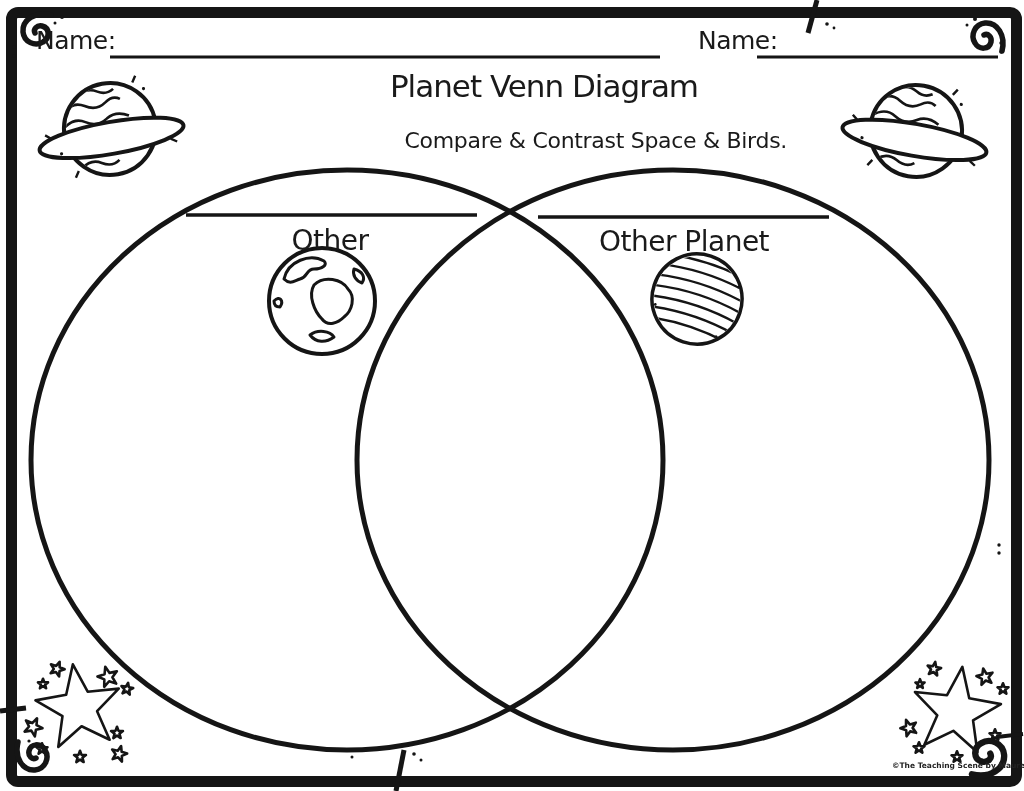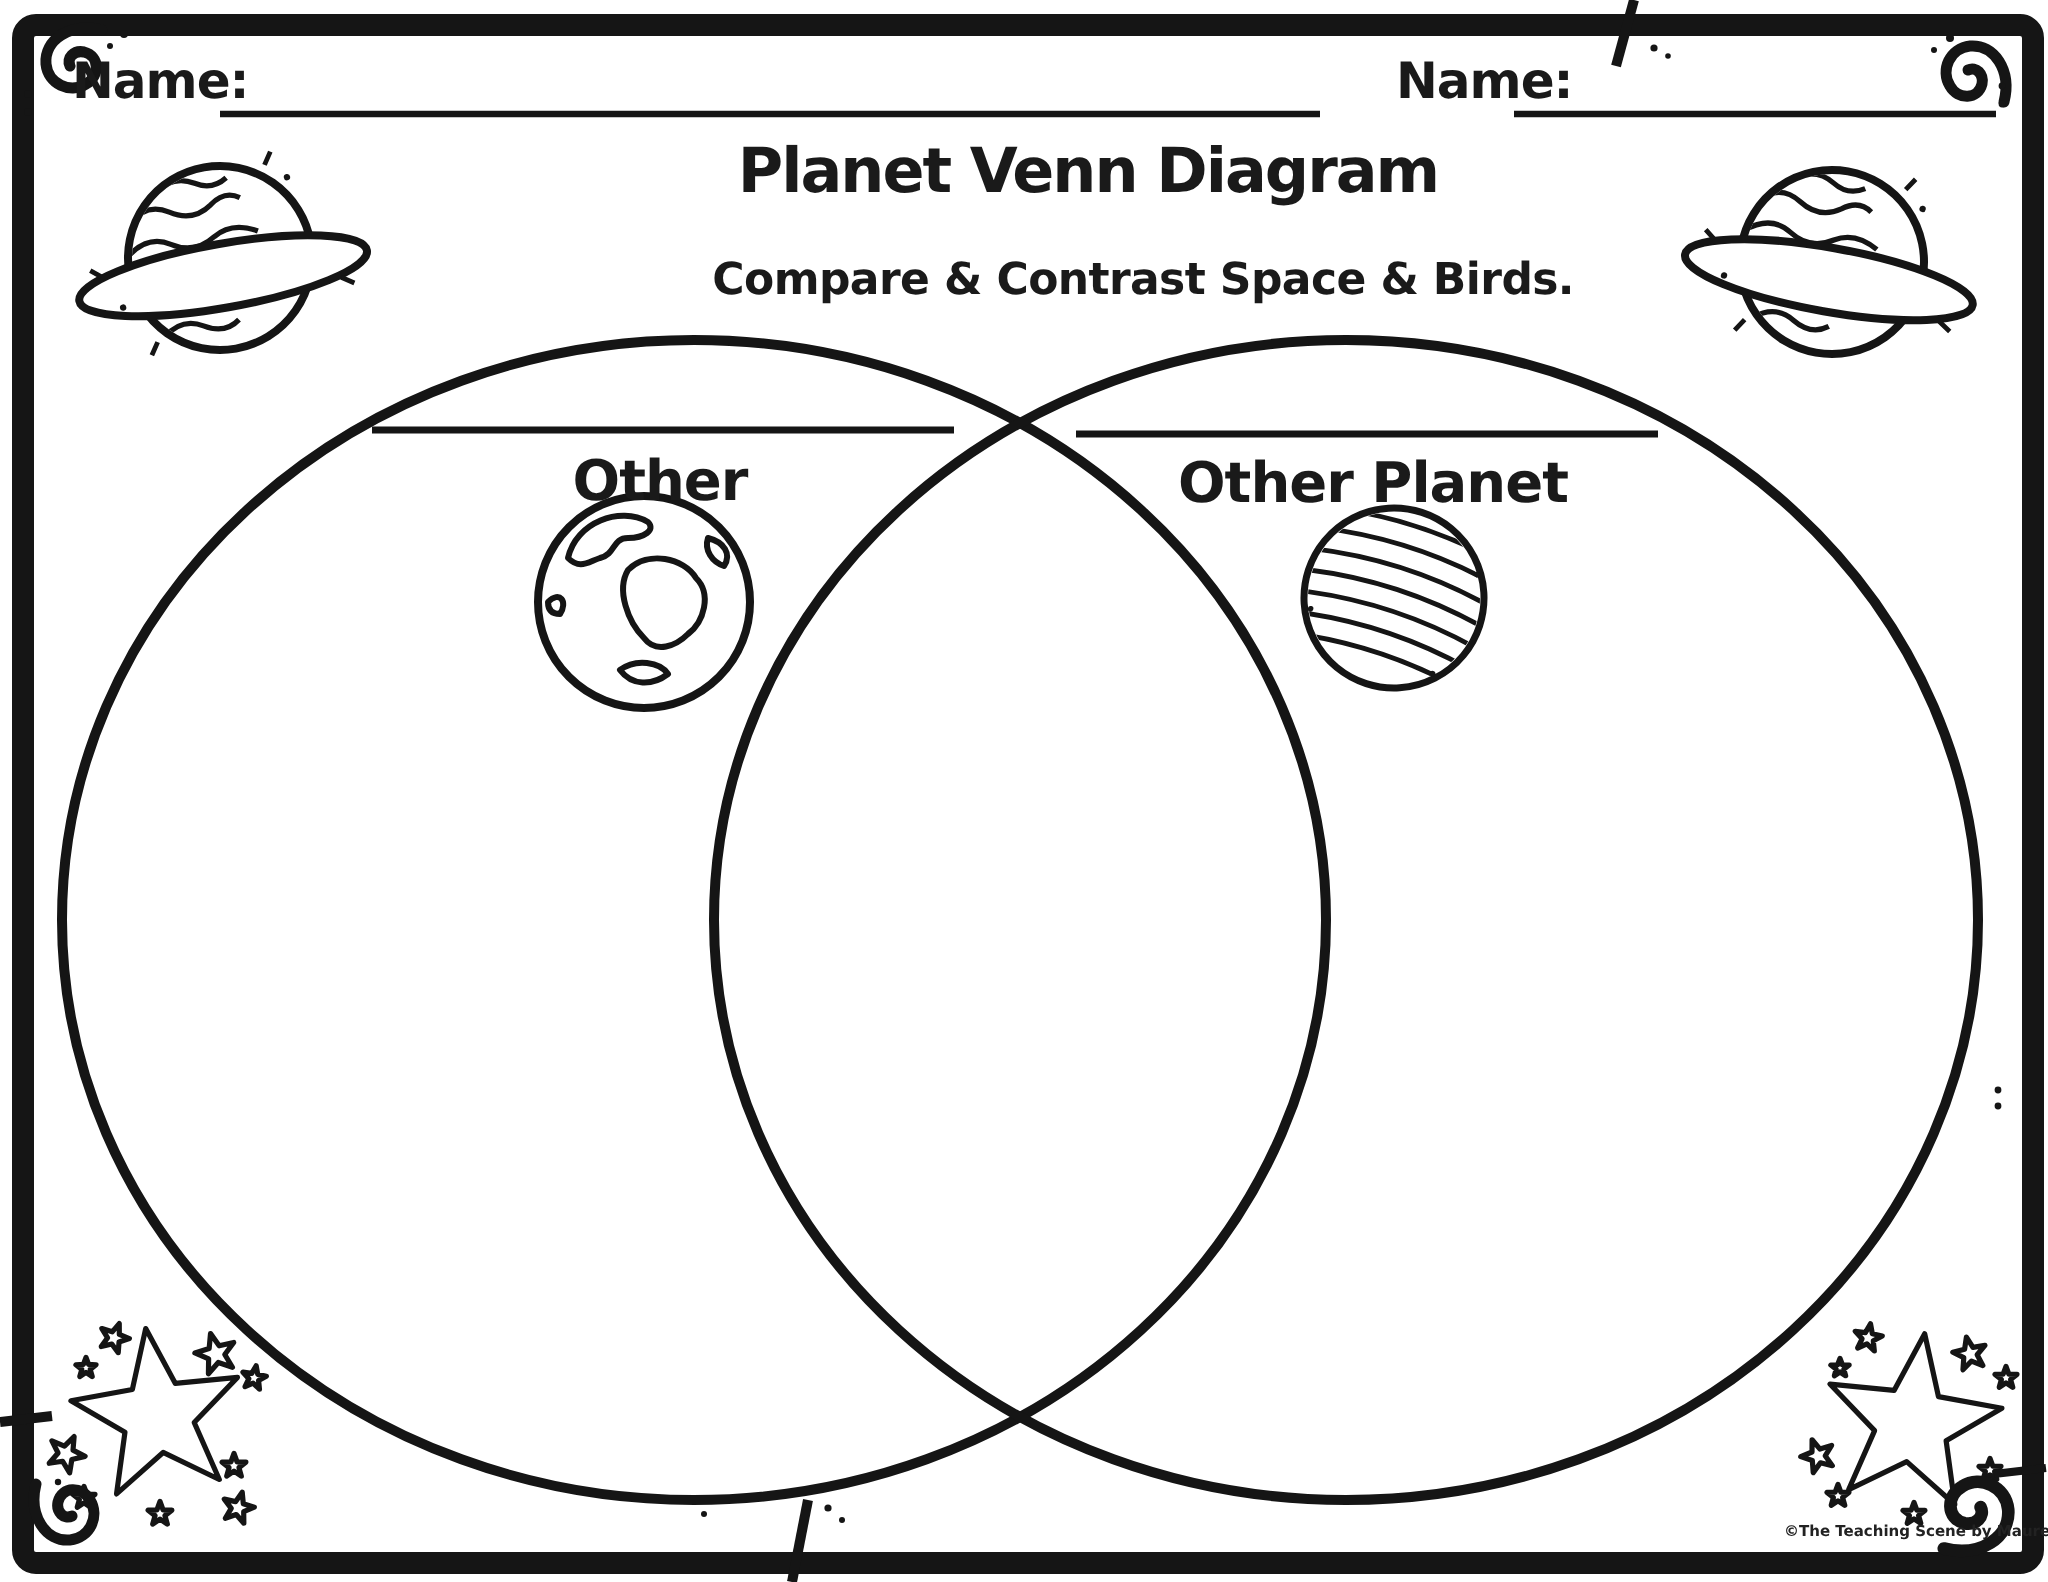--- a/index.html
+++ b/index.html
@@ -7,28 +7,28 @@
     position:relative;width:1024px;height:791px;background:#ffffff;
     overflow:hidden;color:#1a1a1a;
     font-family:"DejaVu Sans","Liberation Sans",sans-serif;
   }
   .frame{
     position:absolute;left:6px;top:7px;width:994px;height:758px;
     border:11px solid #151515;border-radius:12px;
   }
   .art{position:absolute;left:0;top:0;width:1024px;height:791px;}
   .txt{position:absolute;white-space:nowrap;}
-  .hand{font-weight:700;letter-spacing:-0.5px;}
+  .hand{font-weight:400;letter-spacing:-0.5px;}
   .name-label{left:36px;top:26px;font-size:25px;}
   .date-label{left:698px;top:26px;font-size:25px;}
   .title{left:294px;top:68px;width:500px;text-align:center;font-size:31px;letter-spacing:-1px;}
   .subtitle{left:287px;top:128px;width:500px;text-align:right;font-size:22px;letter-spacing:-0.3px;}
   .earth-label{left:250px;top:224px;width:160px;text-align:center;font-size:28px;}
   .both-label{left:449px;top:222px;width:120px;text-align:center;font-size:28px;}
-  .other-label{left:584px;top:225px;width:200px;text-align:right;font-size:28px;}
+  .other-label{left:584px;top:225px;width:200px;text-align:center;font-size:28px;}
   .credit{left:892px;top:761px;font-size:7.5px;font-weight:700;letter-spacing:0;color:#222;}
 </style>
 </head>
 <body>
 
 <div class="page">
 
   <div class="frame"></div>
 
   <svg class="art" viewBox="0 0 1024 791">

